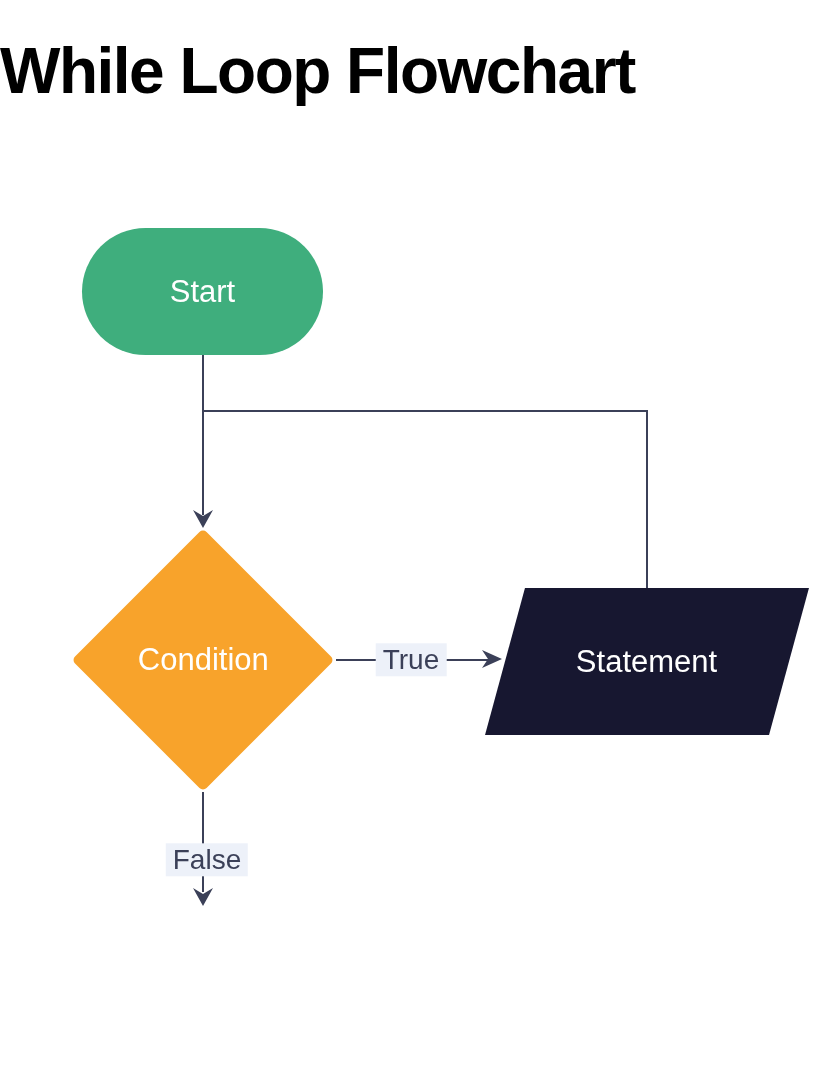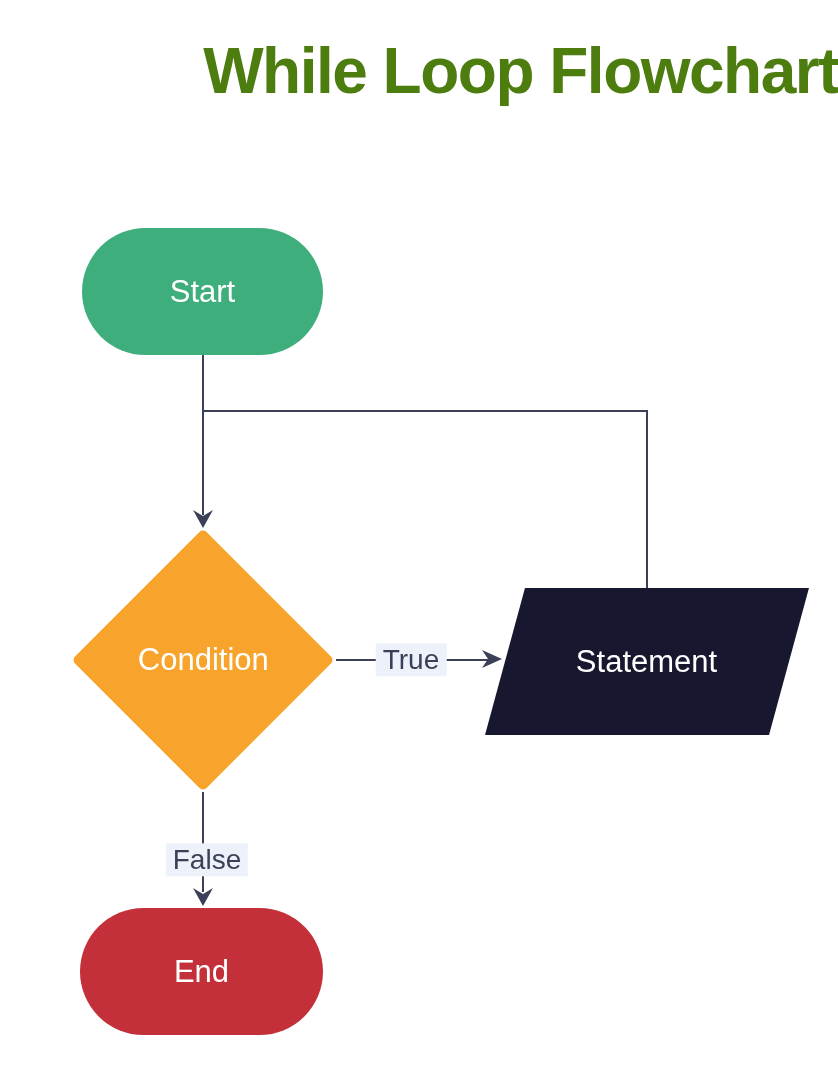--- a/index.html
+++ b/index.html
@@ -9,25 +9,25 @@
     height: 1068px;
     background: #ffffff;
     overflow: hidden;
     font-family: "Liberation Sans", sans-serif;
   }
   .title {
     position: absolute;
     left: 0;
     top: 34px;
     width: 100%;
-    text-align: right;
+    text-align: left;
     font-size: 64px;
     font-weight: 700;
     letter-spacing: -1.5px;
-    color: #4d7c0f;
+    color: #000000;
   }
   .node {
     position: absolute;
     display: flex;
     align-items: center;
     justify-content: center;
     color: #ffffff;
     font-size: 31px;
     font-weight: 400;
   }
@@ -102,17 +102,14 @@
   </div>
 
   <div class="node node-condition" style="background: rgb(248, 163, 43);">
     <span class="label">Condition</span>
   </div>
 
   <div class="node node-statement" style="background: rgb(23, 23, 48);">
     <span class="label">Statement</span>
   </div>
 
-  <div class="node node-end" style="background: rgb(196, 48, 57);">
-    <span class="label">End</span>
-  </div>
 
 </div>
 
 </body></html>

